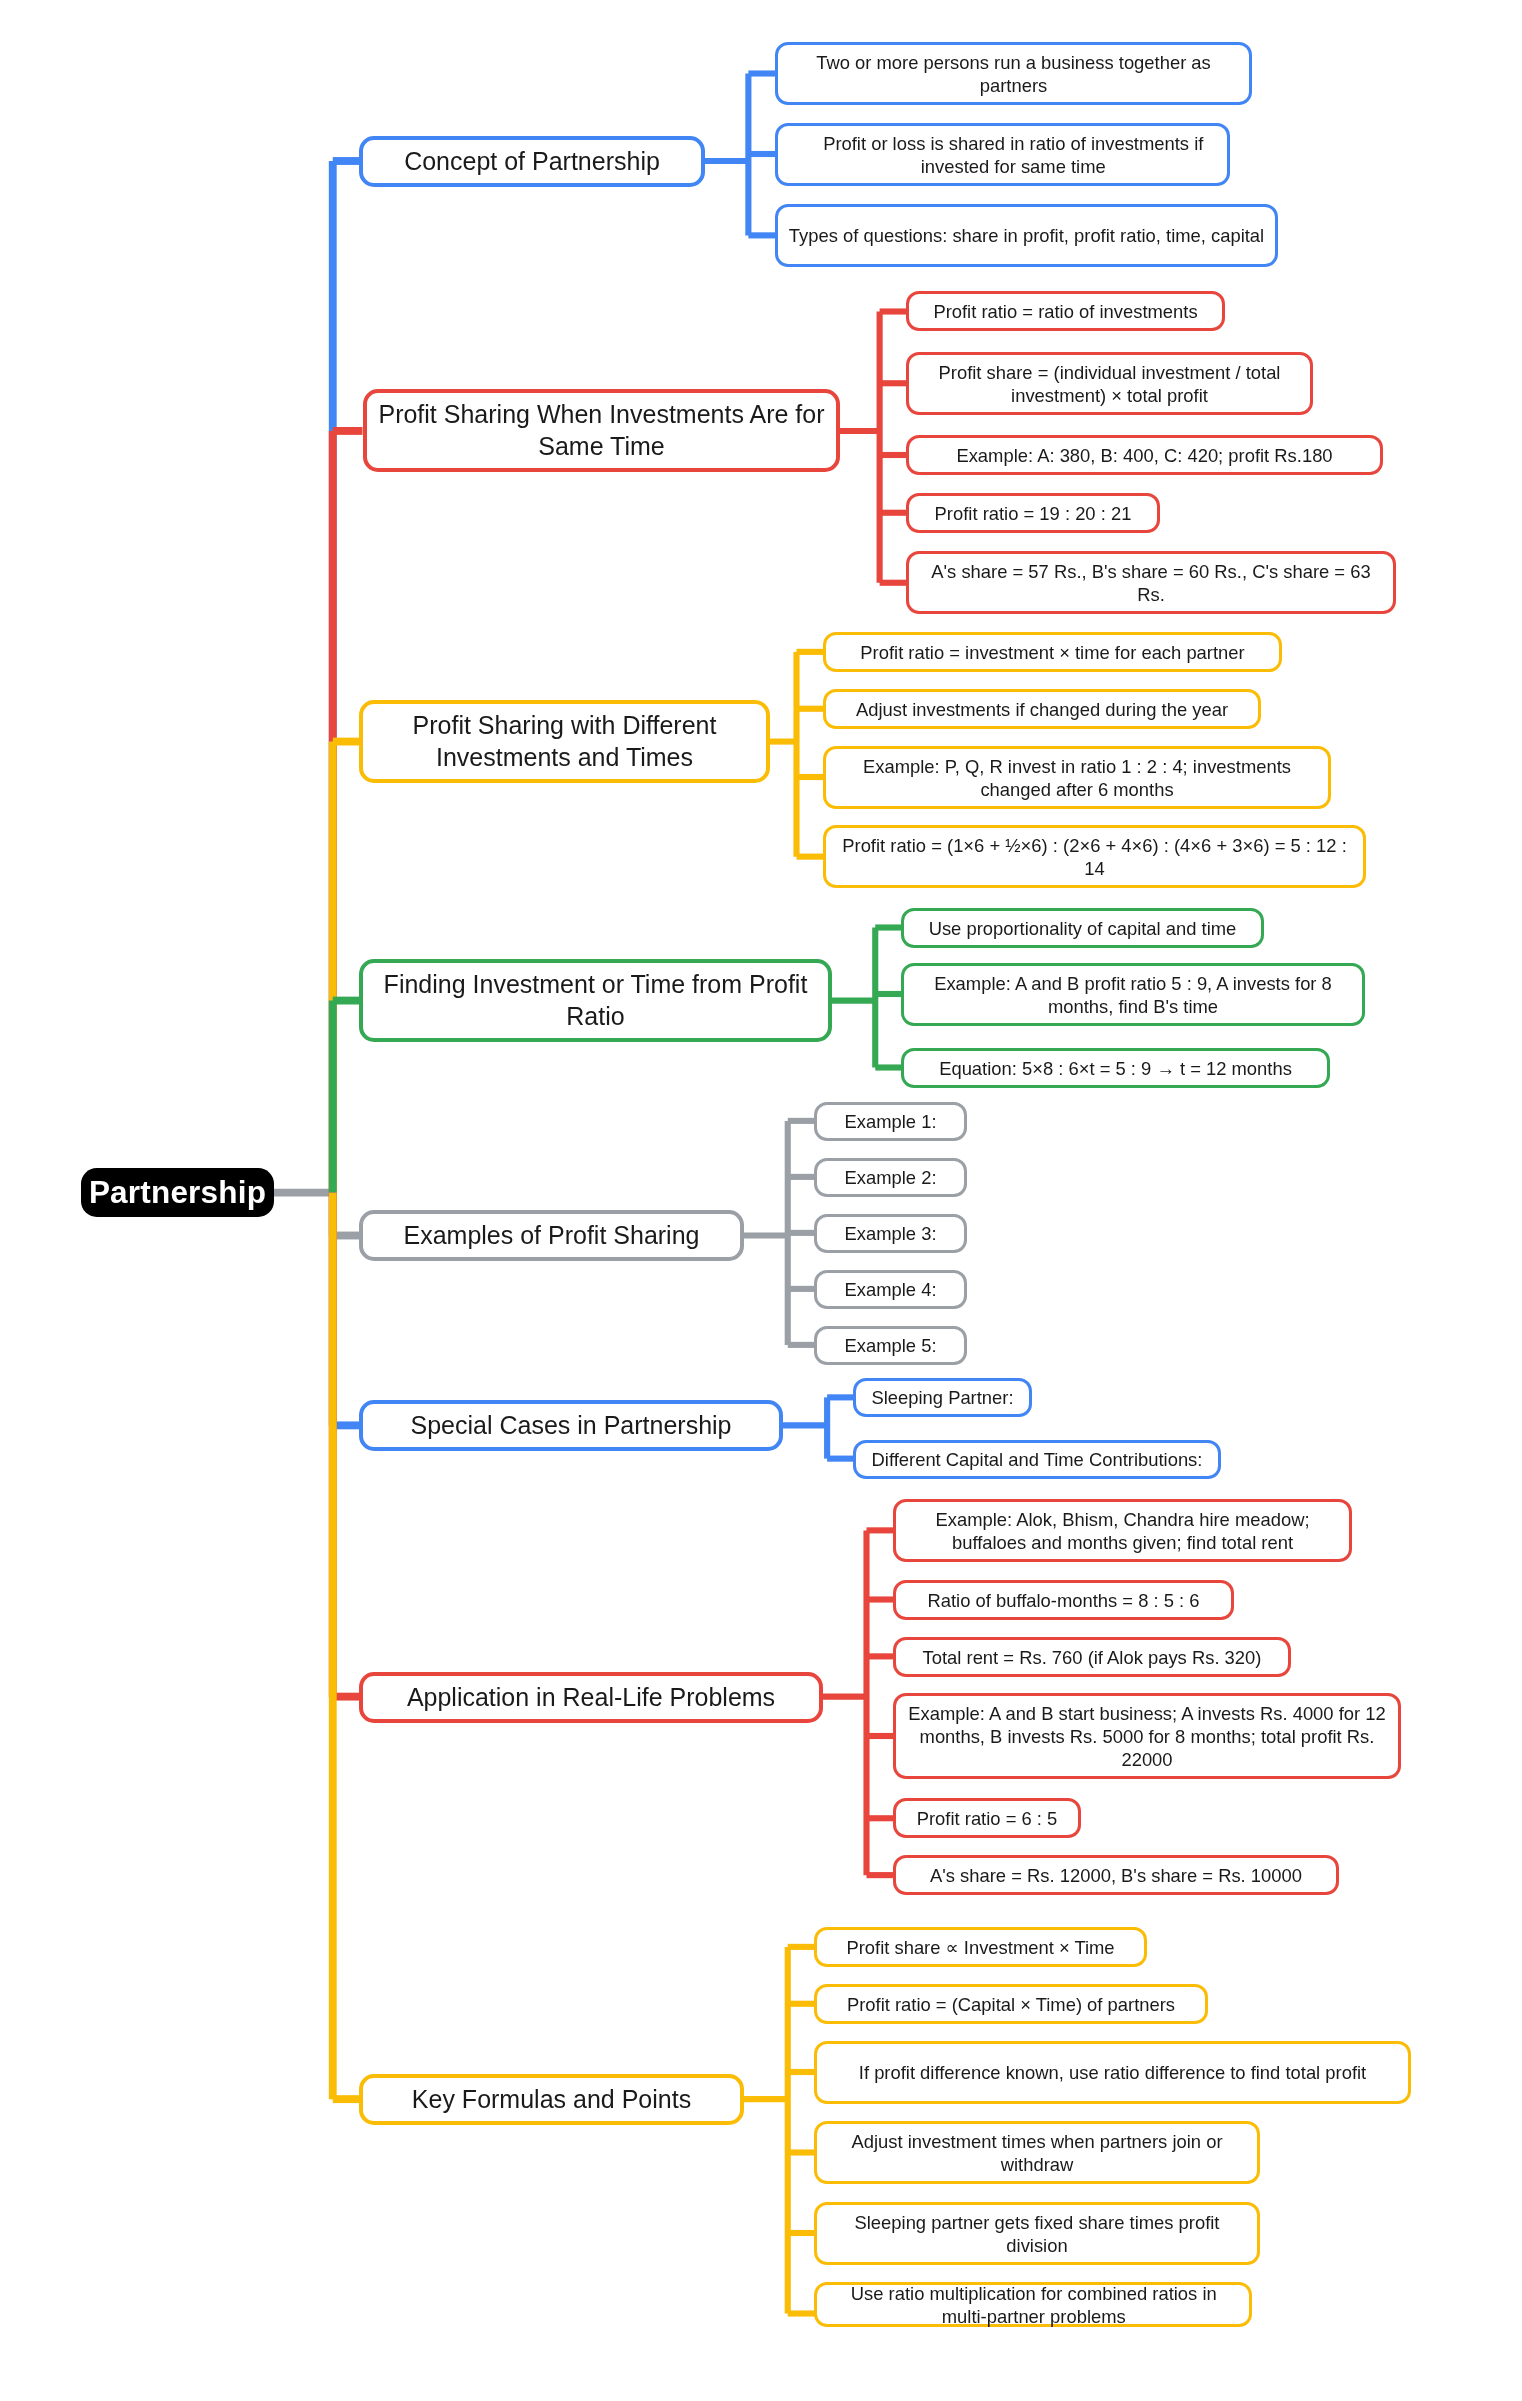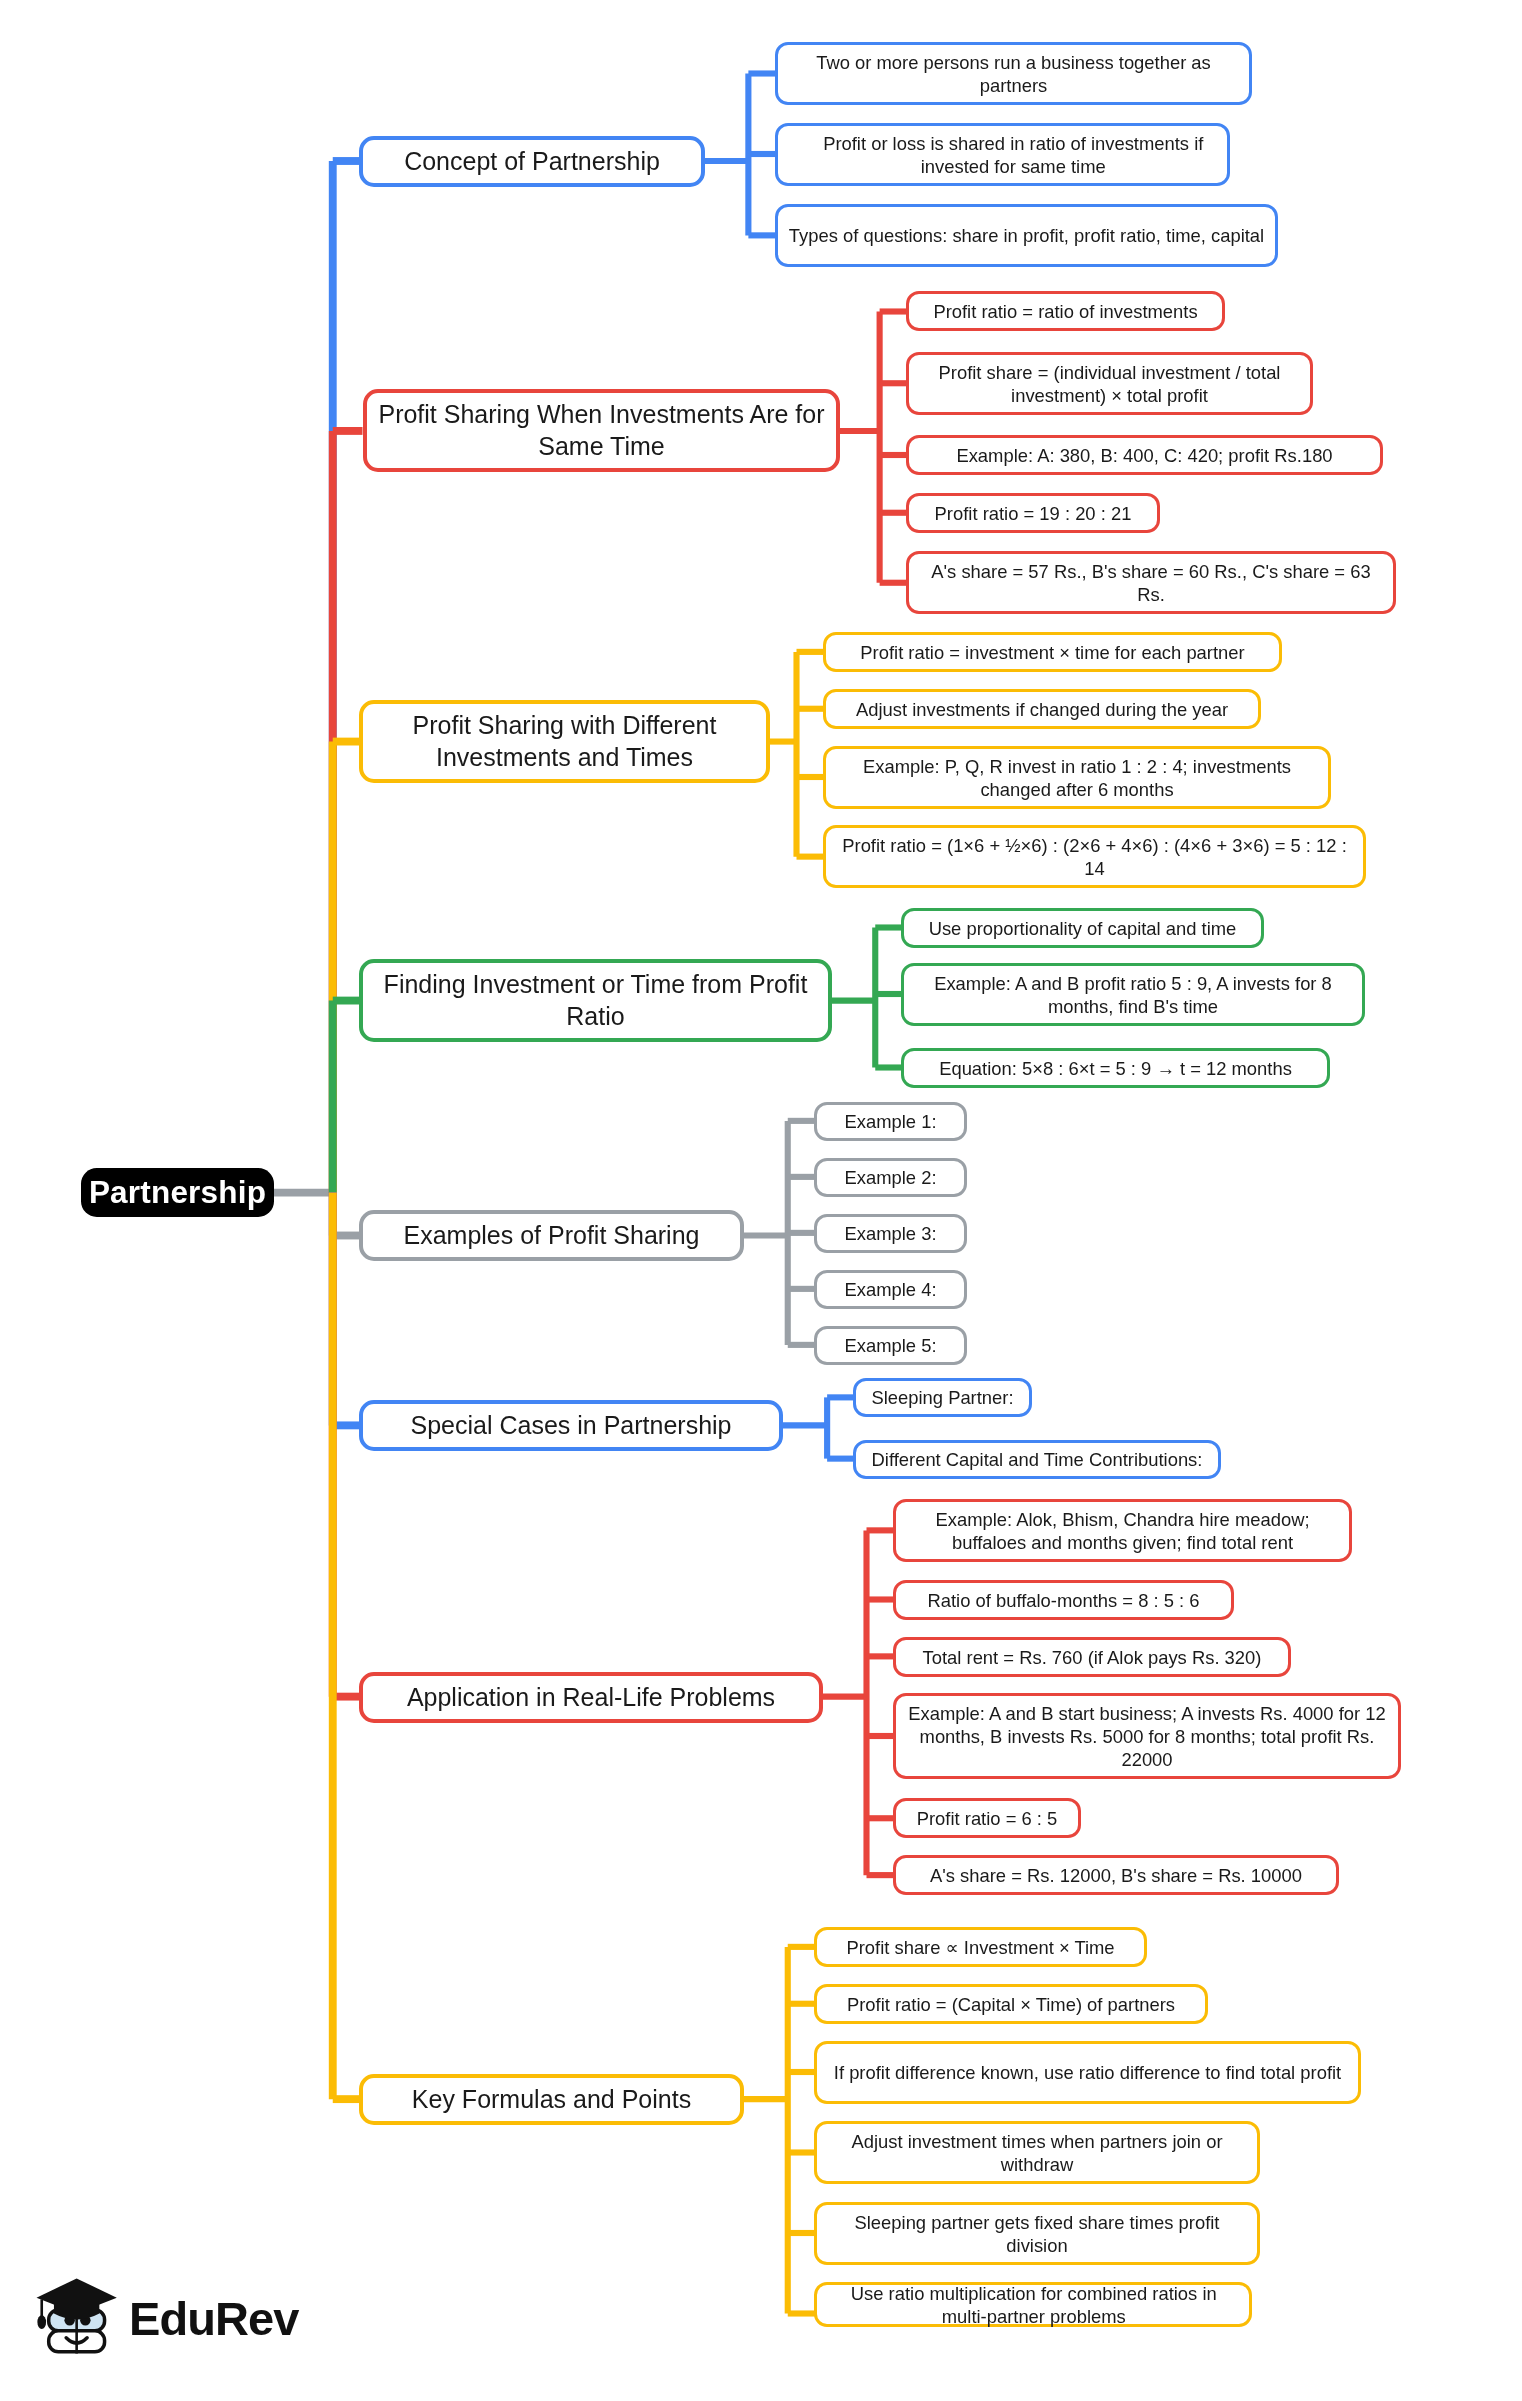--- a/index.html
+++ b/index.html
@@ -236,48 +236,29 @@
       </div>
       <div class="node lvl1" style="left: 359px; top: 2074px; width: 385px; height: 51px; border-color: rgb(251, 188, 5);">
         <span>Key Formulas and Points</span>
       </div>
       <div class="node lvl2" style="left: 814px; top: 1927px; width: 333px; height: 40px; border-color: rgb(251, 188, 5);">
         <span>Profit share ∝ Investment × Time</span>
       </div>
       <div class="node lvl2" style="left: 814px; top: 1984px; width: 394px; height: 40px; border-color: rgb(251, 188, 5);">
         <span>Profit ratio = (Capital × Time) of partners</span>
       </div>
-      <div class="node lvl2" style="left: 814px; top: 2041px; width: 547px; height: 63px; border-color: rgb(251, 188, 5);">
+      <div class="node lvl2" style="left: 814px; top: 2041px; width: 597px; height: 63px; border-color: rgb(251, 188, 5);">
         <span>If profit difference known, use ratio difference to find total profit</span>
       </div>
       <div class="node lvl2" style="left: 814px; top: 2121px; width: 446px; height: 63px; border-color: rgb(251, 188, 5);">
         <span>Adjust investment times when partners join or withdraw</span>
       </div>
       <div class="node lvl2" style="left: 814px; top: 2202px; width: 446px; height: 63px; border-color: rgb(251, 188, 5);">
         <span>Sleeping partner gets fixed share times profit division</span>
       </div>
       <div class="node lvl2" style="left: 814px; top: 2282px; width: 438px; height: 45px; border-color: rgb(251, 188, 5); padding-left: 12px;">
         <span>Use ratio multiplication for combined ratios in multi-partner problems</span>
       </div>
     </div>
 
-  <div class="logo">
-    <svg width="96" height="96" viewBox="0 0 110 110">
-
-      <rect x="18" y="48" width="64" height="24" rx="11" fill="#cfe4f2" stroke="#111" stroke-width="4"></rect>
-      <rect x="18" y="72" width="64" height="24" rx="11" fill="#fff" stroke="#111" stroke-width="4"></rect>
-      <line x1="50" y1="46" x2="50" y2="98" stroke="#111" stroke-width="3"></line>
-
-      <circle cx="42" cy="60" r="6" fill="#111"></circle>
-      <circle cx="60" cy="60" r="6" fill="#111"></circle>
-
-      <path d="M38 80 Q50 92 62 80" fill="none" stroke="#111" stroke-width="4" stroke-linecap="round"></path>
-
-      <path d="M50 12 L96 34 L50 52 L4 34 Z" fill="#111"></path>
-      <path d="M24 40 L24 52 Q50 66 76 52 L76 40" fill="#111"></path>
-      <path d="M10 36 L10 58" stroke="#111" stroke-width="3"></path>
-      <ellipse cx="10" cy="62" rx="5" ry="8" fill="#111"></ellipse>
-    </svg>
-    <div class="logo-text">EduRev</div>
-  </div>
 
 </div>
 
 
 </body></html>

